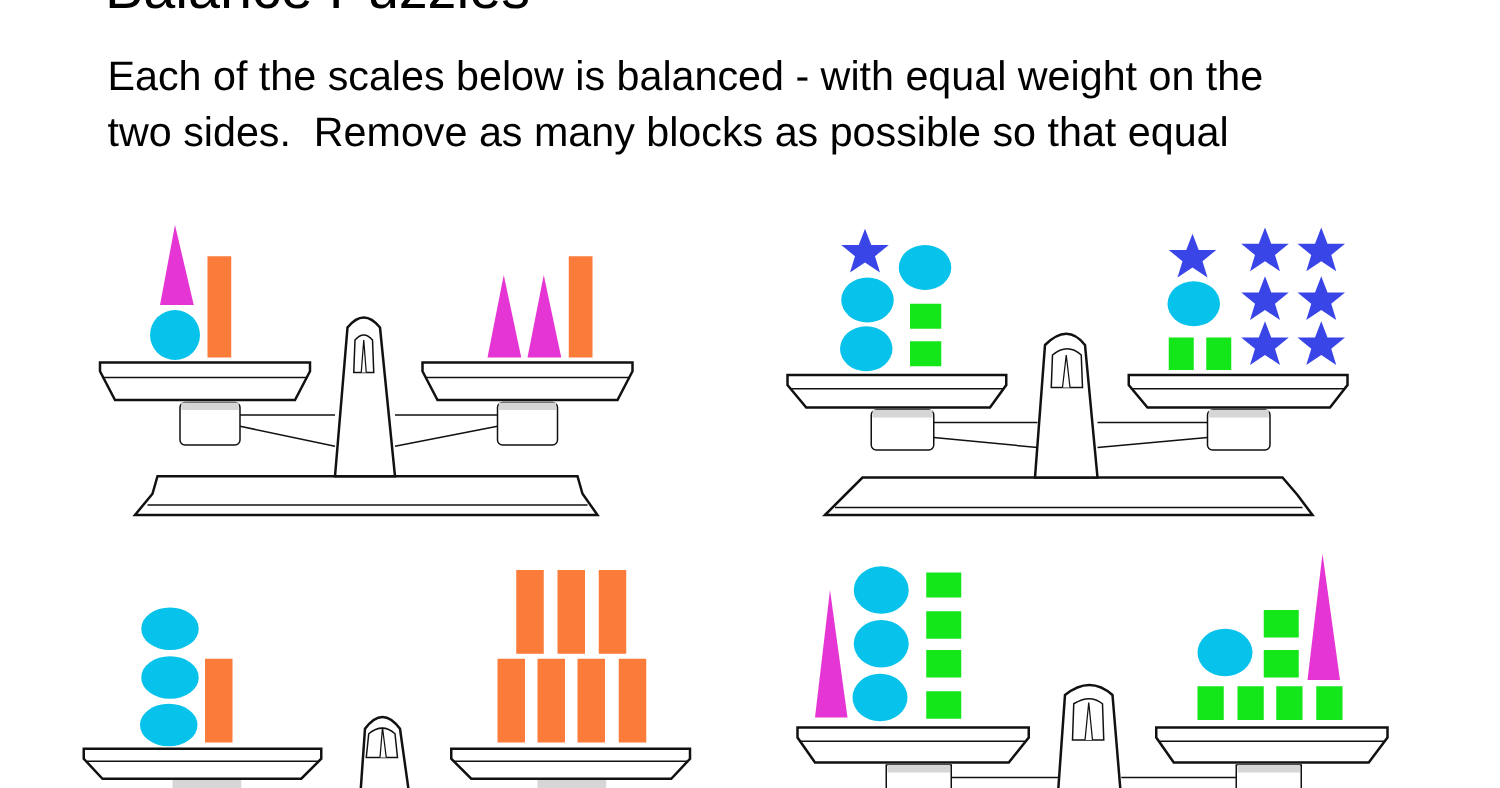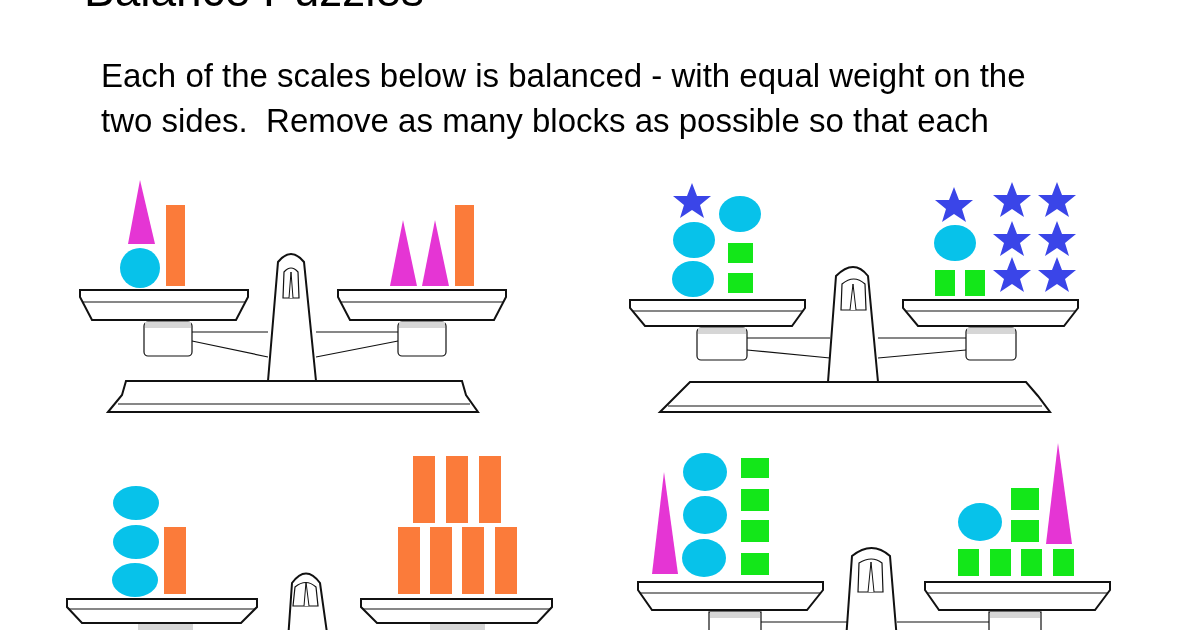--- a/index.html
+++ b/index.html
@@ -1,29 +1,29 @@
 <!DOCTYPE html>
 <html><head>
 <meta charset="utf-8">
 <style>
   html, body { margin: 0; padding: 0; background: #ffffff; }
   body { width: 1200px; height: 630px; overflow: hidden; position: relative; font-family: "Liberation Sans", sans-serif; color: #000; }
   .title { position: absolute; left: 84px; top: -36px; font-size: 46px; line-height: 52px; margin: 0; font-weight: normal; white-space: nowrap; }
-  .instructions { position: absolute; left: 84px; top: 36px; width: 1100px; font-size: 33px; line-height: 45px; margin: 17px; }
+  .instructions { position: absolute; left: 84px; top: 36px; width: 1100px; font-size: 33px; line-height: 45px; margin: 2px; }
   .instructions span { display: block; white-space: pre; }
   .puzzle { position: absolute; }
   .puzzle svg { display: block; overflow: visible; }
 </style>
 </head>
 <body>
 
 <h1 class="title">Balance Puzzles</h1>
 <div class="instructions">
   <span>Each of the scales below is balanced - with equal weight on the</span>
-  <span>two sides.  Remove as many blocks as possible so that each</span>
+  <span>two sides.  Remove as many blocks as possible so that equal</span>
 </div>
 
 <div class="puzzle" style="left:0;top:0;">
   <svg width="600" height="440">
     <g class="scale" fill="#fff" stroke="#111" stroke-width="2">
       <path d="M108 412 L122 395 L126 381 L462 381 L466 395 L478 412 Z"></path>
       <line x1="118" y1="404" x2="470" y2="404" stroke-width="1.2"></line>
       <rect x="144" y="322" width="48" height="34" rx="4" stroke-width="1.2"></rect>
       <rect x="145" y="322" width="46" height="6" fill="#d6d6d6" stroke="none"></rect>
       <rect x="398" y="322" width="48" height="34" rx="4" stroke-width="1.2"></rect>

